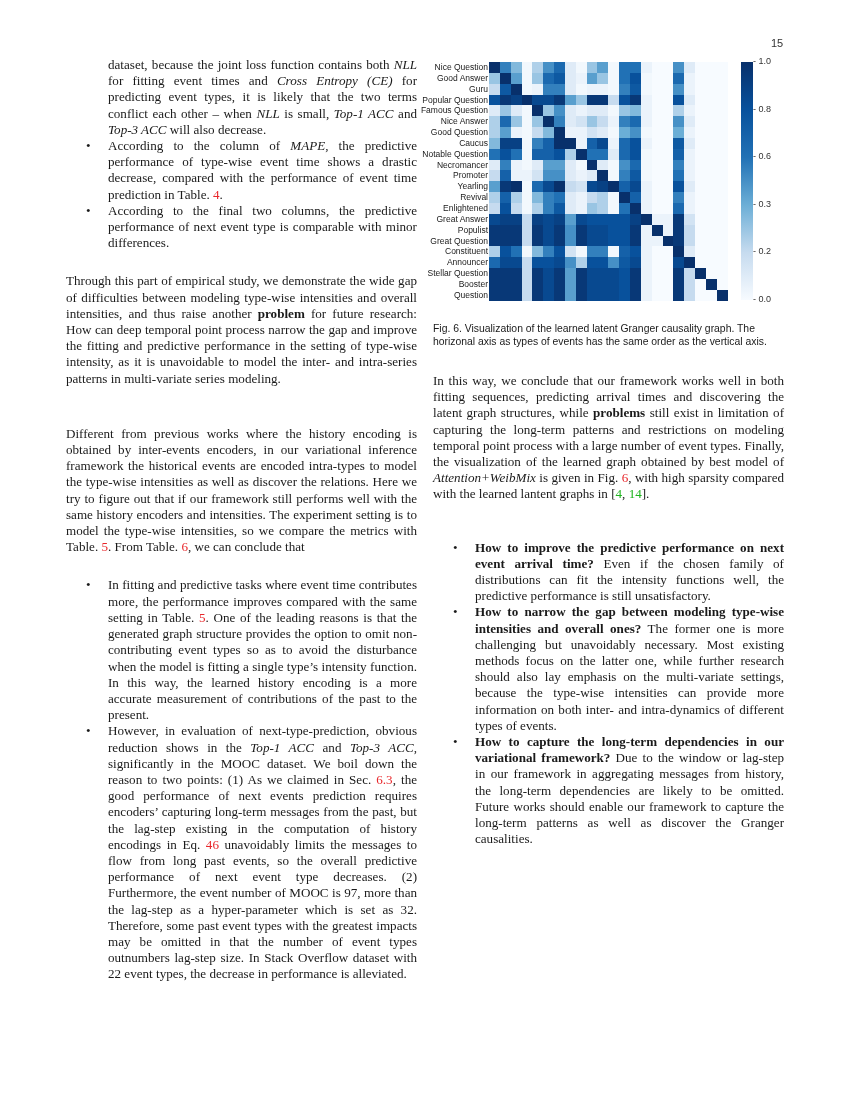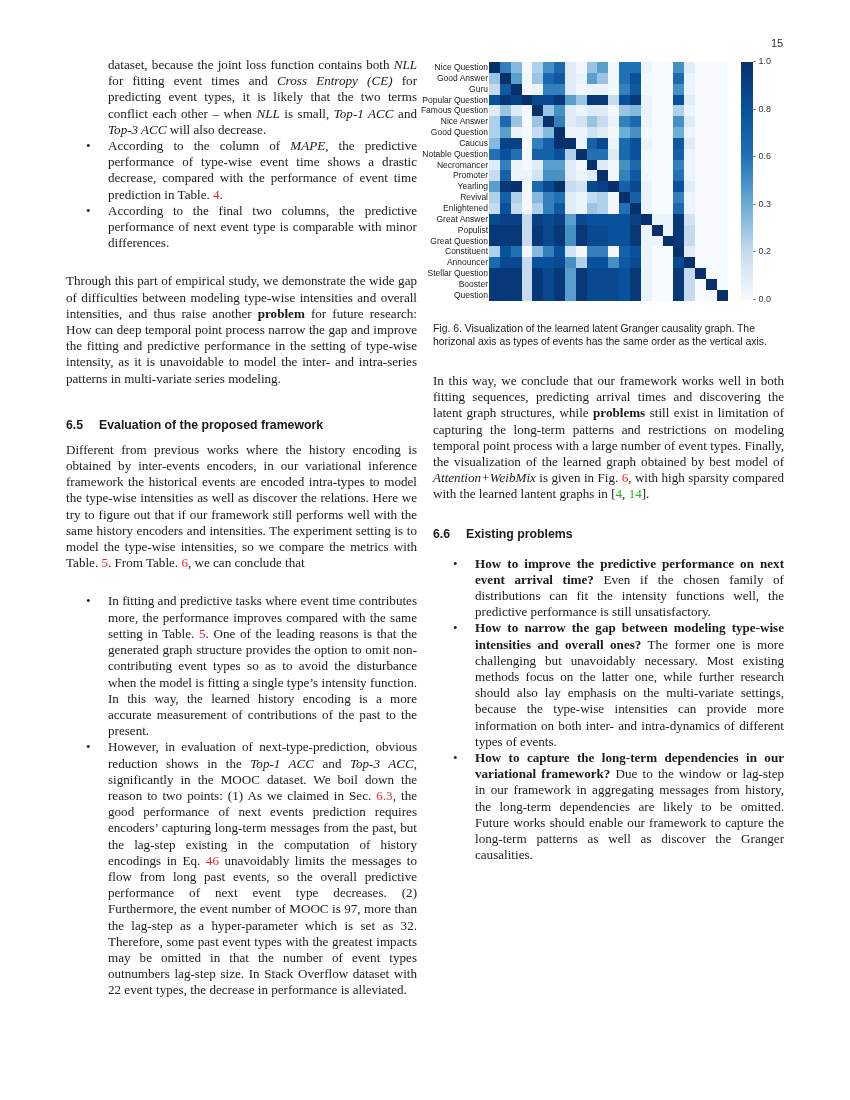--- a/index.html
+++ b/index.html
@@ -45,23 +45,20 @@
 
 <div class="col col-left">
   <p class="indent-item">dataset, because the joint loss function contains both <i>NLL</i> for fitting event times and <i>Cross Entropy (CE)</i> for predicting event types, it is likely that the two terms conflict each other – when <i>NLL</i> is small, <i>Top-1 ACC</i> and <i>Top-3 ACC</i> will also decrease.</p>
   <ul class="bullet-list">
       <li><span class="dot">•</span>According to the column of <i>MAPE</i>, the predictive performance of type-wise event time shows a drastic decrease, compared with the performance of event time prediction in Table. <span class="ref-red">4</span>.</li>
       <li><span class="dot">•</span>According to the final two columns, the predictive performance of next event type is comparable with minor differences.</li>
     </ul>
   <div class="gap-m"></div>
   <p>Through this part of empirical study, we demonstrate the wide gap of difficulties between modeling type-wise intensities and overall intensities, and thus raise another <b>problem</b> for future research: How can deep temporal point process narrow the gap and improve the fitting and predictive performance in the setting of type-wise intensity, as it is unavoidable to model the inter- and intra-series patterns in multi-variate series modeling.</p>
   <div style="height:30px"></div>
-  <h3 class="sec-head">
-    <span class="num">6.5</span><span>Evaluation of the proposed framework</span>
-  </h3>
   <div style="height:9px"></div>
   <p>Different from previous works where the history encoding is obtained by inter-events encoders, in our variational inference framework the historical events are encoded intra-types to model the type-wise intensities as well as discover the relations. Here we try to figure out that if our framework still performs well with the same history encoders and intensities. The experiment setting is to model the type-wise intensities, so we compare the metrics with Table. <span class="ref-red">5</span>. From Table. <span class="ref-red">6</span>, we can conclude that</p>
   <div class="gap-m"></div>
   <ul class="bullet-list">
       <li><span class="dot">•</span>In fitting and predictive tasks where event time contributes more, the performance improves compared with the same setting in Table. <span class="ref-red">5</span>. One of the leading reasons is that the generated graph structure provides the option to omit non-contributing event types so as to avoid the disturbance when the model is fitting a single type’s intensity function. In this way, the learned history encoding is a more accurate measurement of contributions of the past to the present.</li>
       <li><span class="dot">•</span>However, in evaluation of next-type-prediction, obvious reduction shows in the <i>Top-1 ACC</i> and <i>Top-3 ACC</i>, significantly in the MOOC dataset. We boil down the reason to two points: (1) As we claimed in Sec. <span class="ref-red">6.3</span>, the good performance of next events prediction requires encoders’ capturing long-term messages from the past, but the lag-step existing in the computation of history encodings in Eq. <span class="ref-red">46</span> unavoidably limits the messages to flow from long past events, so the overall predictive performance of next event type decreases. (2) Furthermore, the event number of MOOC is 97, more than the lag-step as a hyper-parameter which is set as 32. Therefore, some past event types with the greatest impacts may be omitted in that the number of event types outnumbers lag-step size. In Stack Overflow dataset with 22 event types, the decrease in performance is alleviated.</li>
     </ul>
 </div>
 
 <div class="figure">
@@ -583,23 +580,20 @@
       <div style="top: 89.2px;">- 0.6</div>
       <div style="top: 41.6px;">- 0.8</div>
       <div style="top: -6px;">- 1.0</div>
     </div>
 </div>
 <div class="caption">Fig. 6. Visualization of the learned latent Granger causality graph. The horizonal axis as types of events has the same order as the vertical axis.</div>
 
 <div class="col col-right">
   <p>In this way, we conclude that our framework works well in both fitting sequences, predicting arrival times and discovering the latent graph structures, while <b>problems</b> still exist in limitation of capturing the long-term patterns and restrictions on modeling temporal point process with a large number of event types. Finally, the visualization of the learned graph obtained by best model of <i>Attention+WeibMix</i> is given in Fig. <span class="ref-red">6</span>, with high sparsity compared with the learned lantent graphs in [<span class="ref-green">4</span>, <span class="ref-green">14</span>].</p>
   <div style="height:23px"></div>
-  <h3 class="sec-head">
-    <span class="num">6.6</span><span>Existing problems</span>
-  </h3>
   <div style="height:4px"></div>
   <div style="height:10px"></div>
   <ul class="bullet-list right">
       <li><span class="dot">•</span><b>How to improve the predictive performance on next event arrival time?</b> Even if the chosen family of distributions can fit the intensity functions well, the predictive performance is still unsatisfactory.</li>
       <li><span class="dot">•</span><b>How to narrow the gap between modeling type-wise intensities and overall ones?</b> The former one is more challenging but unavoidably necessary. Most existing methods focus on the latter one, while further research should also lay emphasis on the multi-variate settings, because the type-wise intensities can provide more information on both inter- and intra-dynamics of different types of events.</li>
       <li><span class="dot">•</span><b>How to capture the long-term dependencies in our variational framework?</b> Due to the window or lag-step in our framework in aggregating messages from history, the long-term dependencies are likely to be omitted. Future works should enable our framework to capture the long-term patterns as well as discover the Granger causalities.</li>
     </ul>
   <div style="height:22px"></div>
   <div style="height:3px"></div>
 </div>

